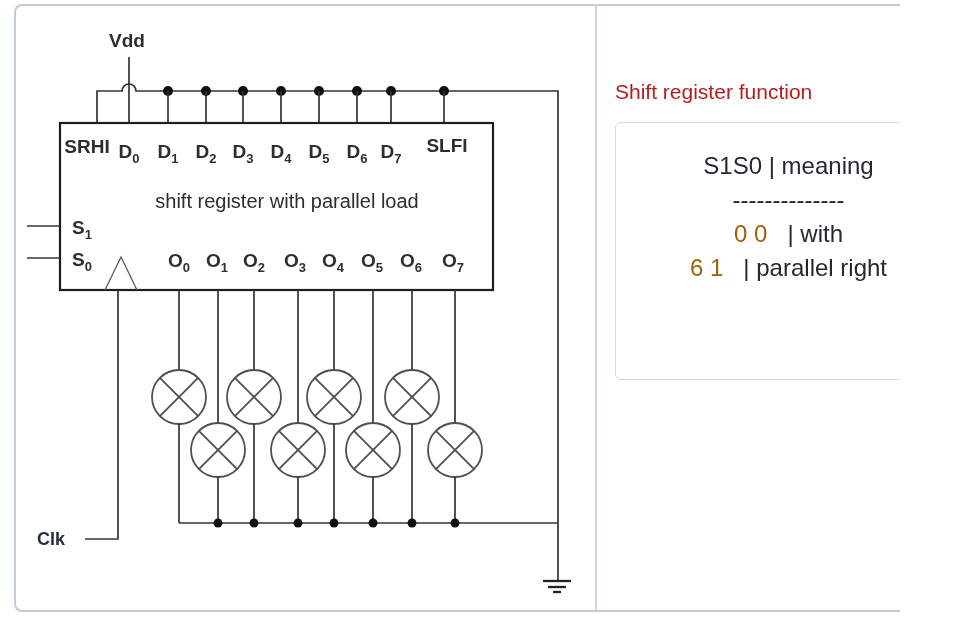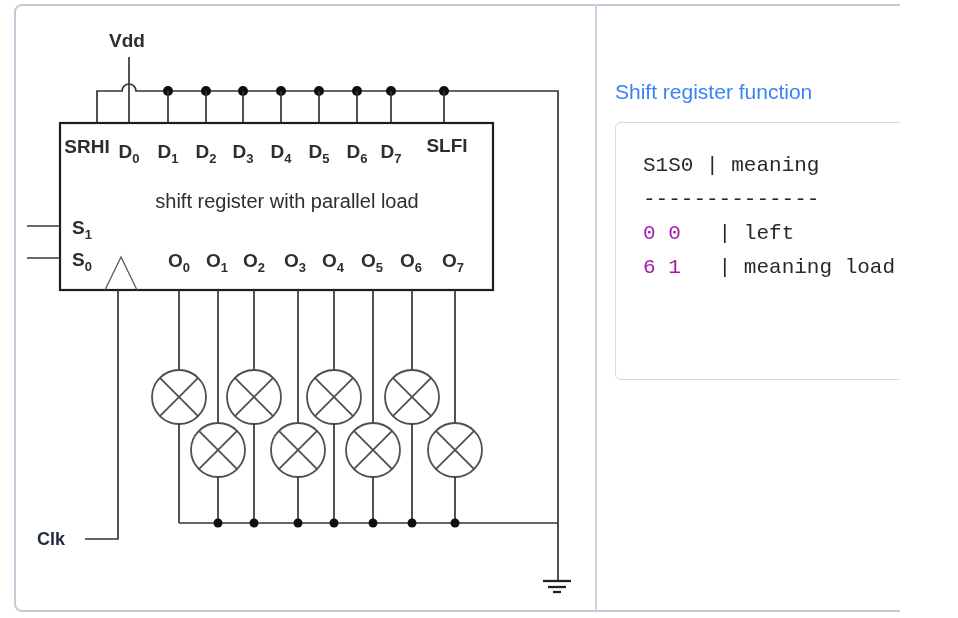--- a/index.html
+++ b/index.html
@@ -17,27 +17,27 @@
   .lampline{stroke:#4f4f4f;stroke-width:1.8;fill:none;}
   .dot{fill:#0f0f0f;stroke:none;}
   .gnd{stroke:#222222;stroke-width:2.3;fill:none;}
   .pinlabel{font-family:"Liberation Sans",sans-serif;font-size:19px;font-weight:600;fill:#2e2e2e;}
   .sub{font-size:13px;font-weight:600;}
   .boxtitle{font-family:"Liberation Sans",sans-serif;font-size:20px;font-weight:400;fill:#2e2e2e;}
   .clklabel{font-family:"Liberation Sans",sans-serif;font-size:18px;font-weight:700;fill:#222b3f;}
 
   
   .panel-title{position:absolute;left:615px;top:78px;width:330px;
-               font-size:21px;line-height:27px;color:#3b82f6;}
+               font-size:21px;line-height:27px;color:#b91c1c;}
   .code-card{position:absolute;left:615px;top:122px;width:320px;height:258px;
              box-sizing:border-box;border:1px solid #d7dade;border-radius:6px;
              background:#ffffff;padding:26px 0 0 27px;}
-  .code-line{font-family:Liberation Mono, monospace;font-size:21px;line-height:34px;
-             white-space:pre;color:#24292f;}
-  .green{color:#a21caf;}
+  .code-line{font-family:Liberation Sans, sans-serif;font-size:24px;line-height:34px;
+             white-space:pre;color:#24292f;text-align:center;}
+  .green{color:#a16207;}
 </style>
 </head>
 <body>
 
 <div class="page">
   <div class="frame"></div>
   <div class="divider"></div>
 
   <svg class="circuit-svg" width="958" height="618" viewBox="0 0 958 618">
 
@@ -190,16 +190,16 @@
       <line class="gnd" x1="548" y1="587" x2="566" y2="587"></line>
       <line class="gnd" x1="553" y1="592" x2="561" y2="592"></line>
     </g>
   </svg>
 
   <div class="panel-title">Shift register function</div>
 
   <div class="code-card">
     <div class="code-line"><span>S1S0</span><span> | </span><span>meaning</span></div>
     <div class="code-line">--------------</div>
-    <div class="code-line"><span class="green">0 0</span><span>   | </span><span>left</span></div>
-    <div class="code-line"><span class="green">6 1</span><span>   | </span><span>meaning load</span></div>
+    <div class="code-line"><span class="green">0 0</span><span>   | </span><span>with</span></div>
+    <div class="code-line"><span class="green">6 1</span><span>   | </span><span>parallel right</span></div>
   </div>
 </div>
 
 </body></html>

